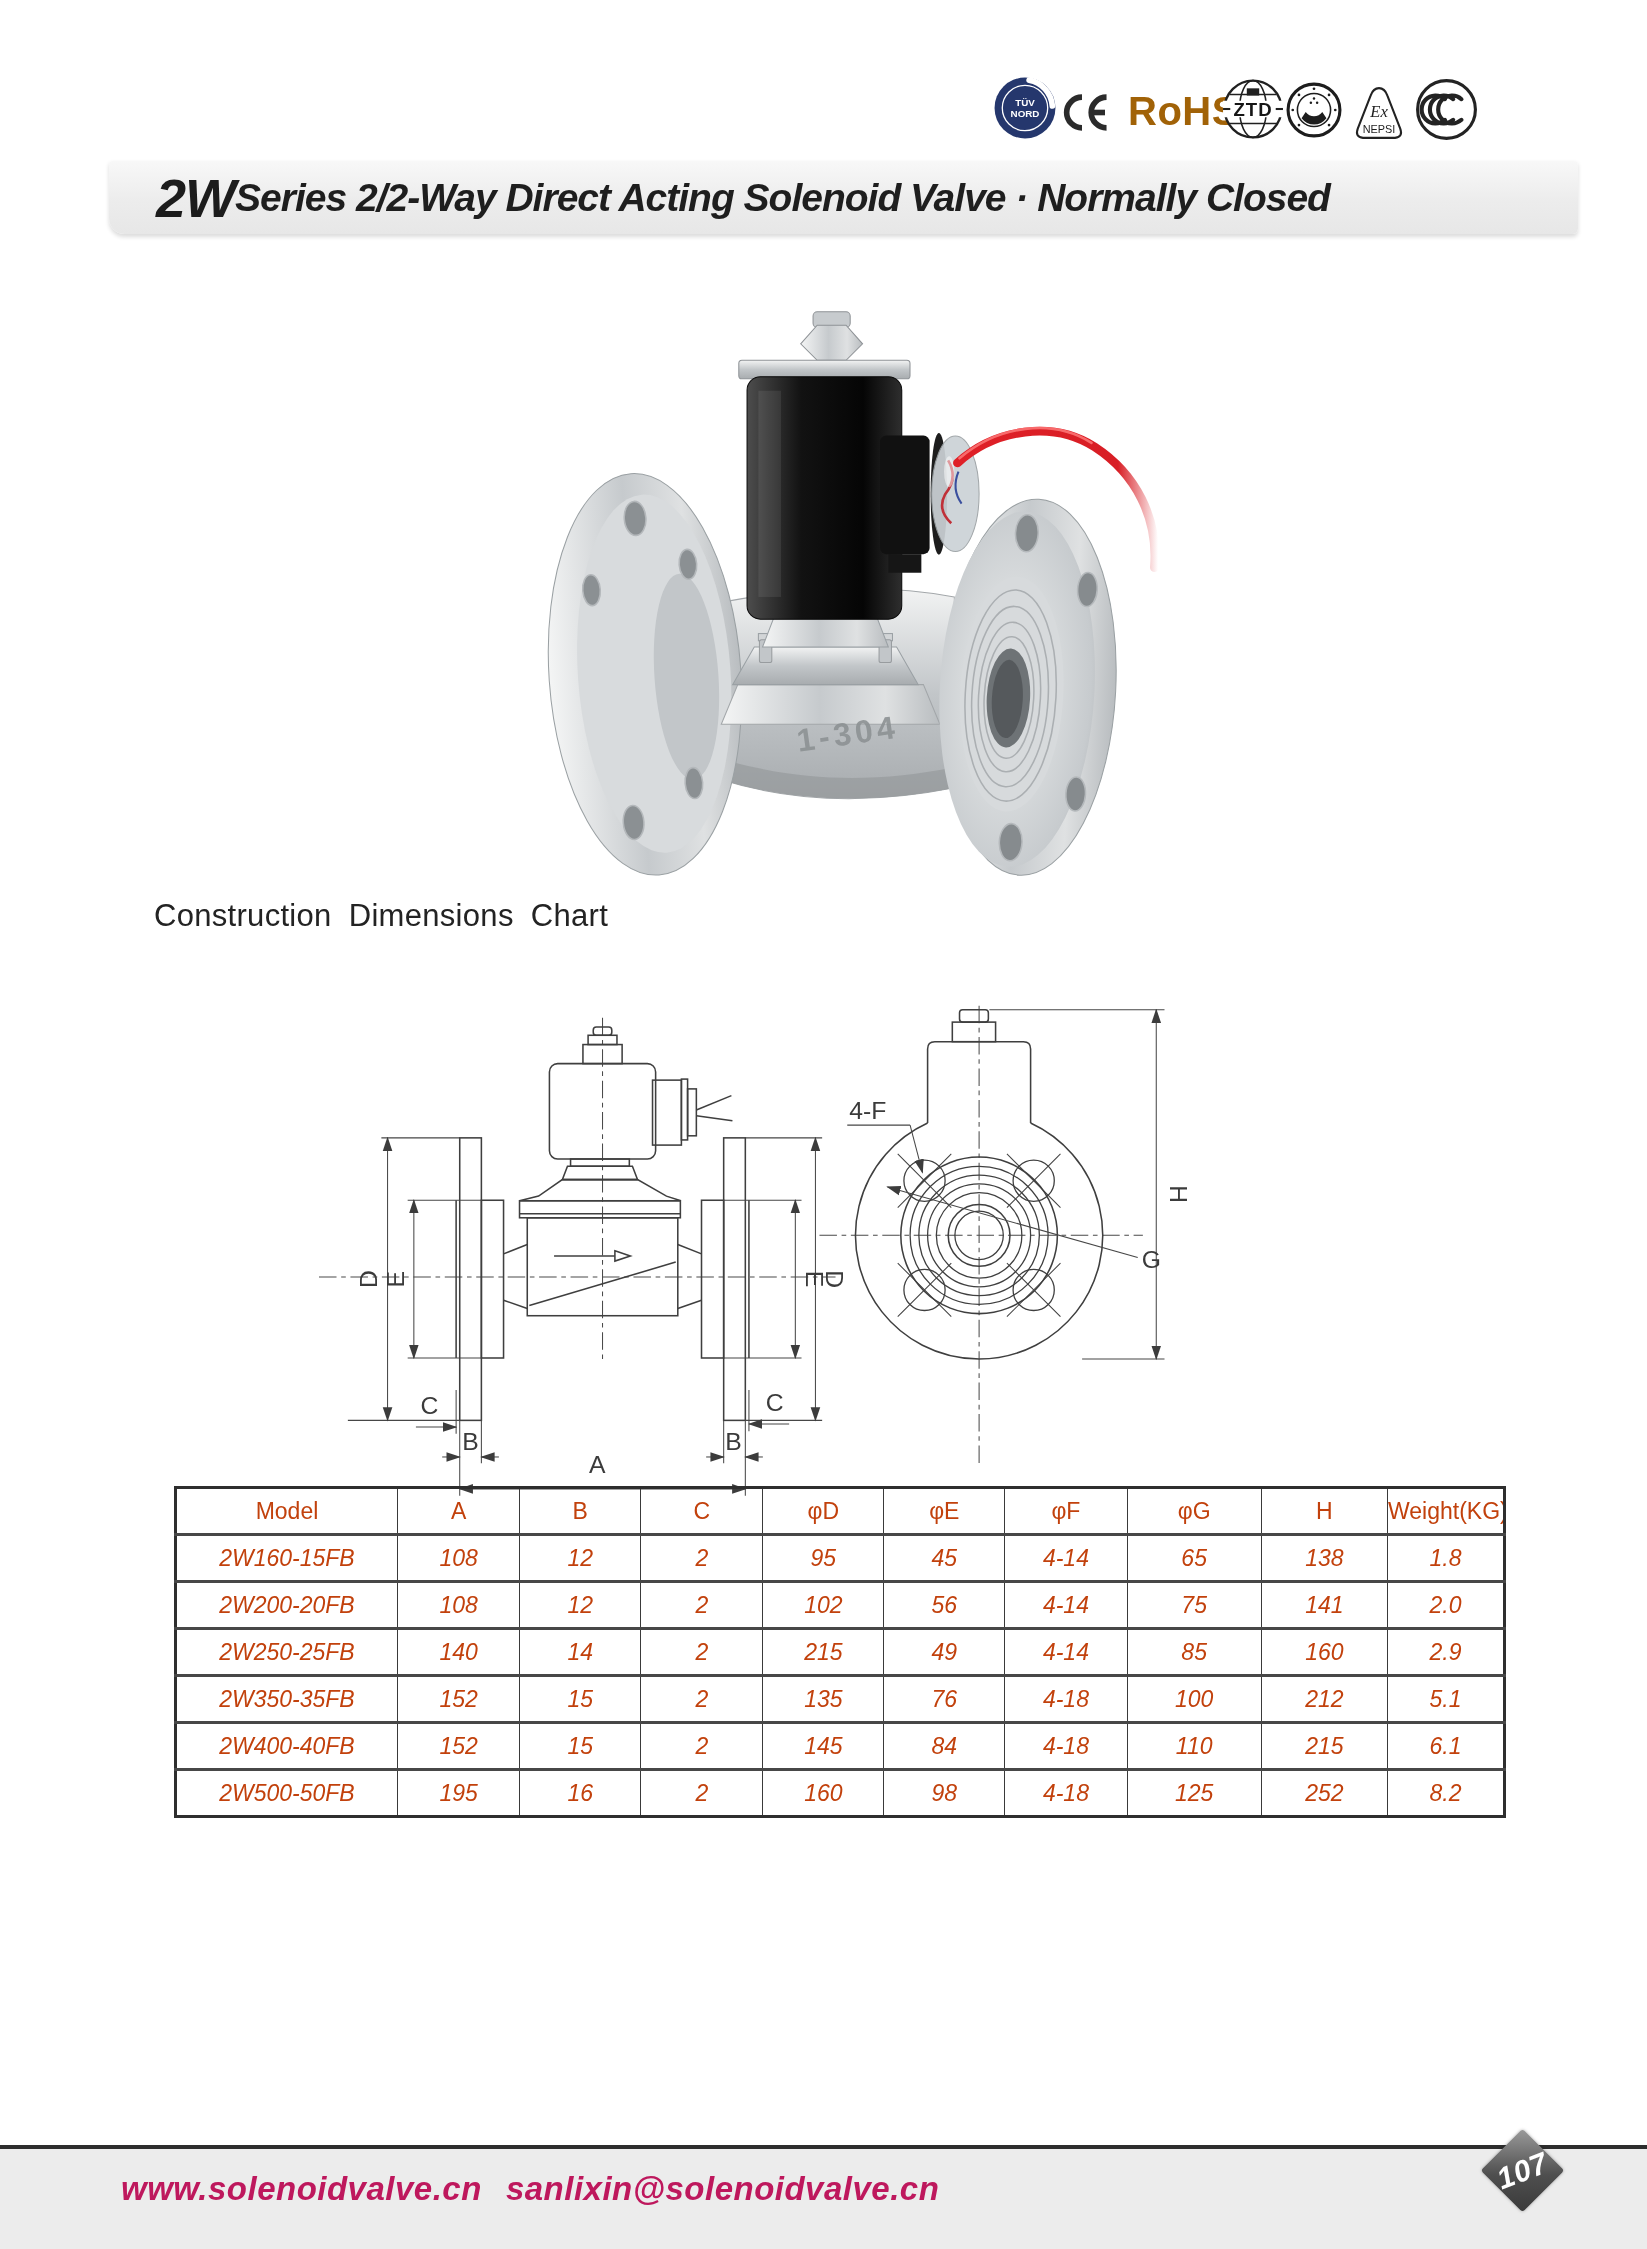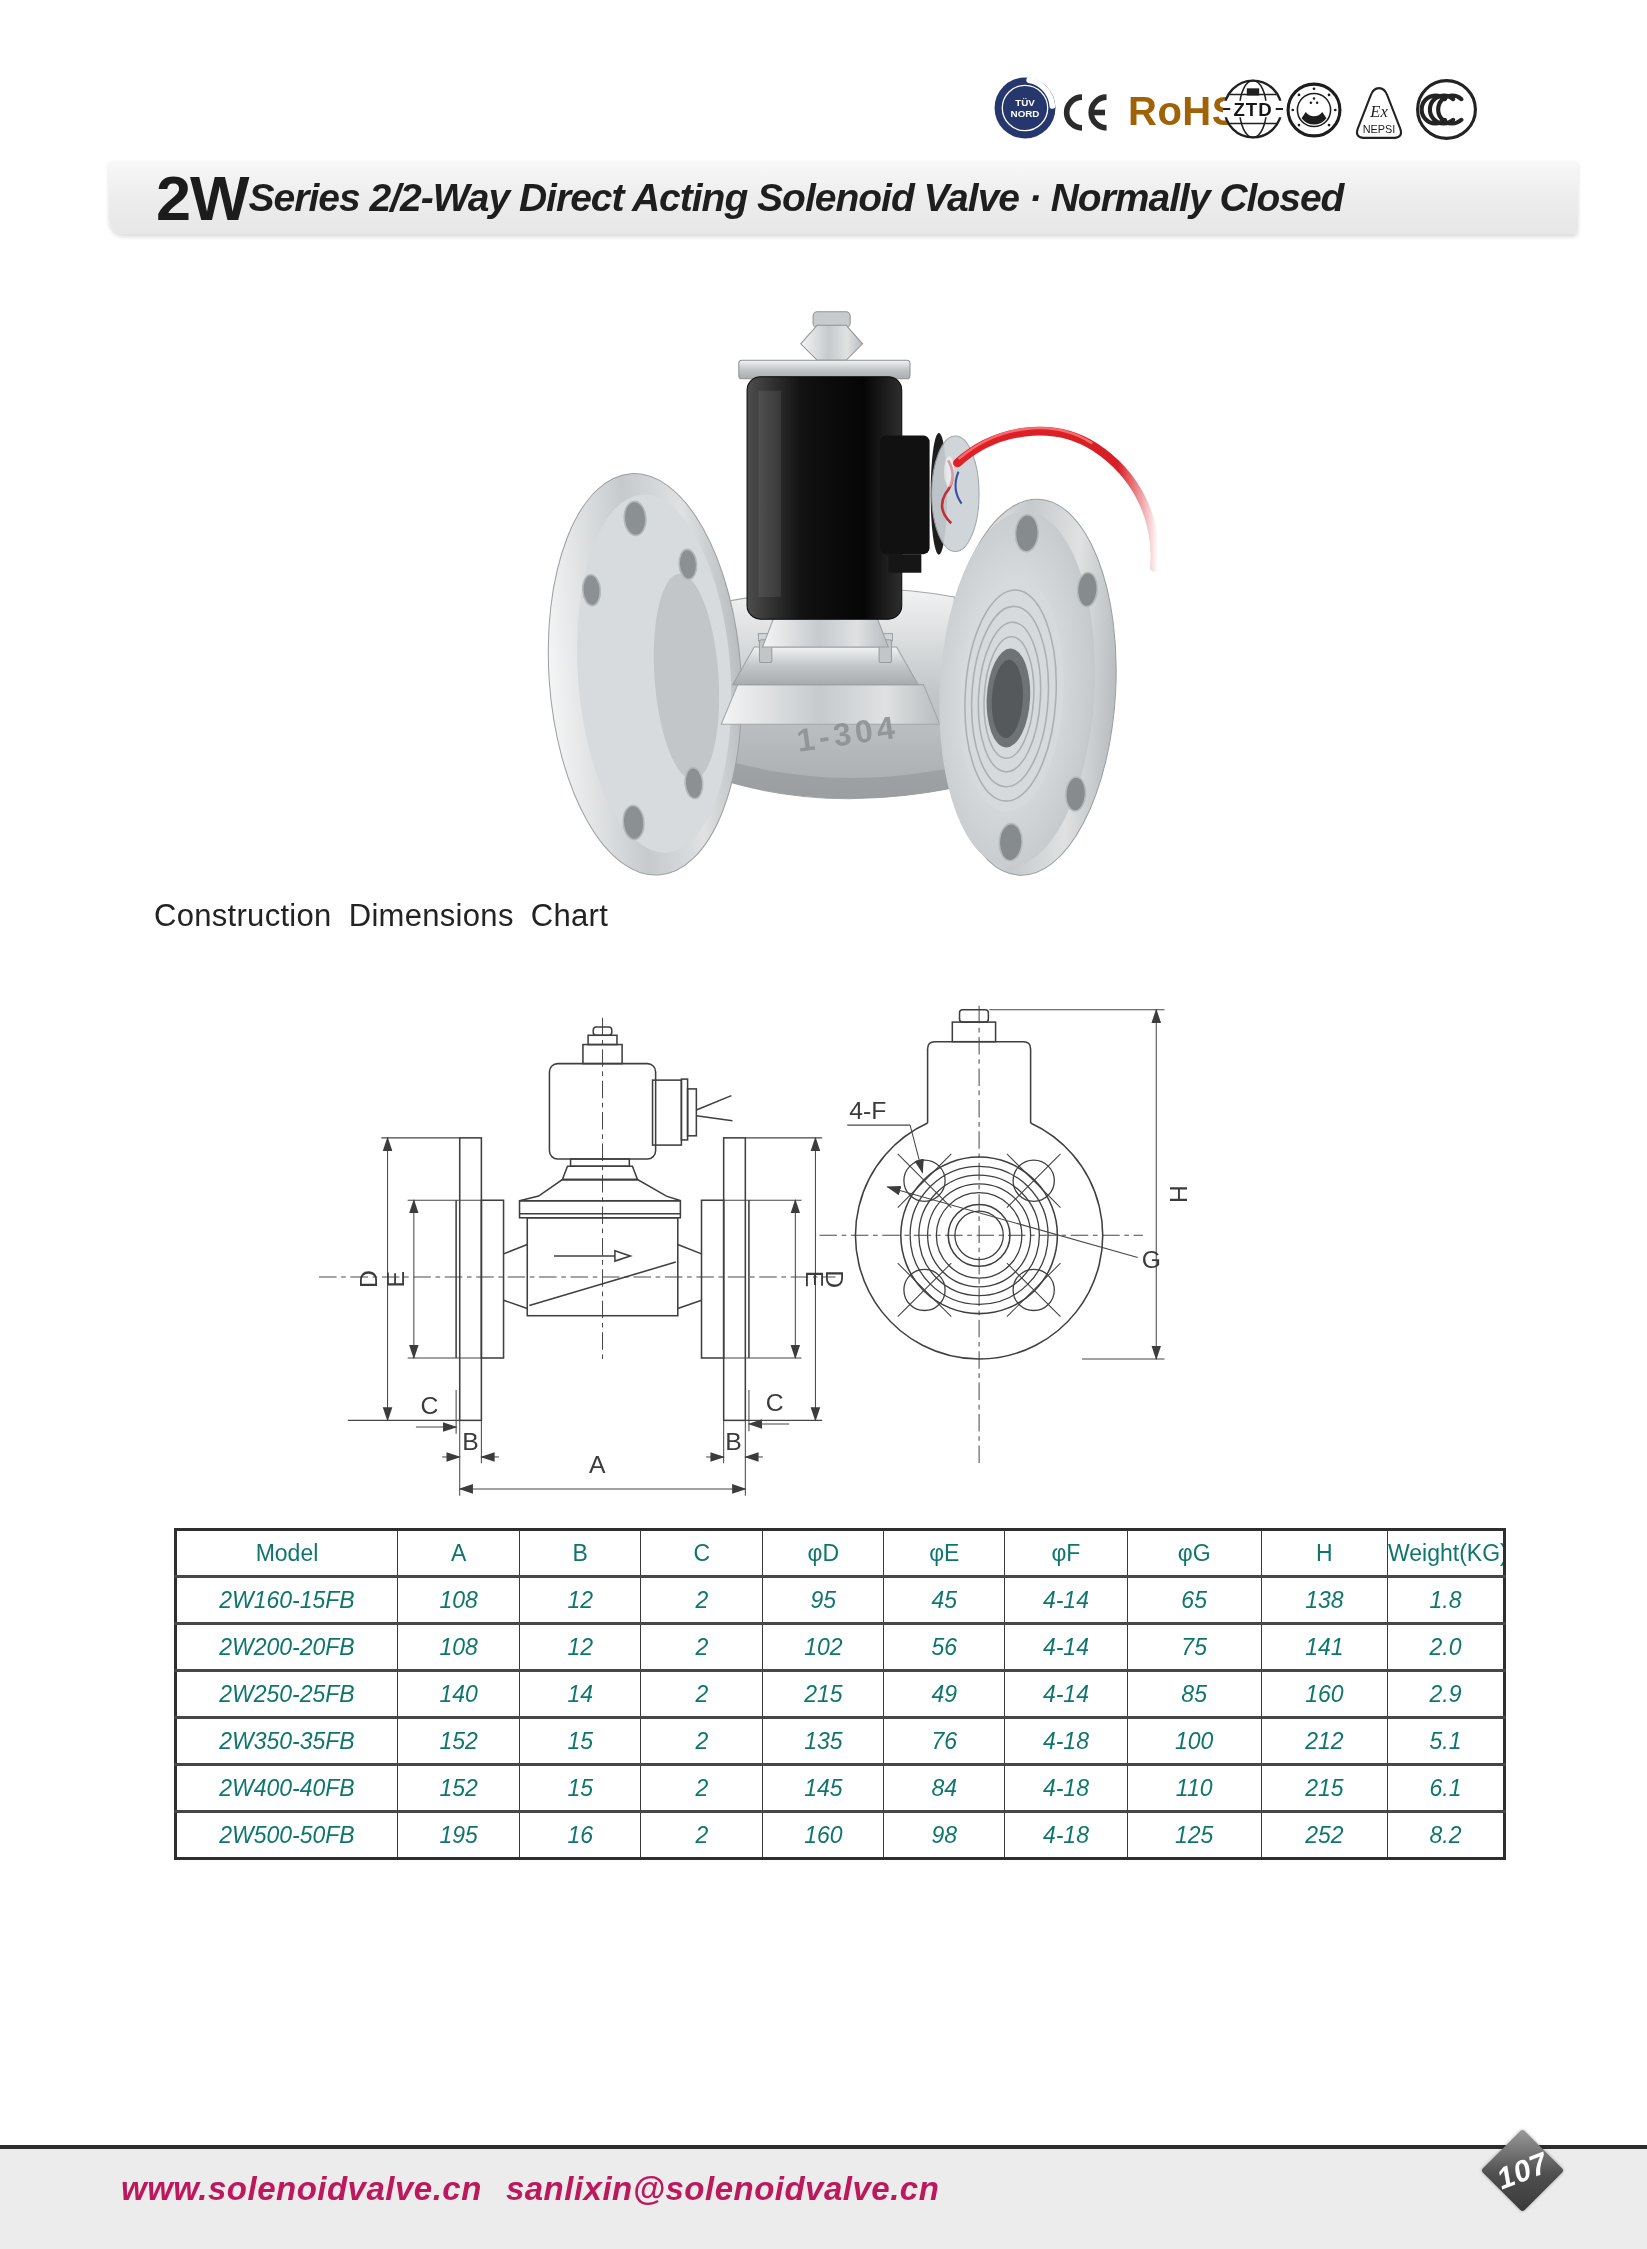--- a/index.html
+++ b/index.html
@@ -14,38 +14,38 @@
   .rohs{left:133px;top:17.5px;font-size:40px;font-weight:700;color:#a16207;letter-spacing:0.5px;margin-left:8px;}
   .iso-caption{left:226px;top:77px;width:82px;text-align:center;font-size:13.4px;font-weight:700;color:#2e2e2e;margin-top:48px;}
   
   .header-bar{
     position:absolute;left:109px;top:161px;width:1469px;height:73px;
     background:linear-gradient(#f8f8f8,#ececec 55%,#e7e7e7);
     border-radius:4.1px 4.1px 5.2px 15.5px;
     box-shadow:0 2.1px 4.1px rgba(0,0,0,.14);
     display:flex;align-items:center;padding-left:47px;box-sizing:border-box;
   }
-  .series-label{font-size:63px;font-weight:700;color:#1c1c1c;letter-spacing:-1px;}
+  .series-label{font-size:54px;font-weight:700;font-style:italic;color:#1c1c1c;letter-spacing:-1px;}
   .header-title{font-size:39px;font-weight:700;font-style:italic;color:#1e1e1e;letter-spacing:-1px;white-space:nowrap;}
   
   .photo{position:absolute;left:516px;top:285px;width:722px;height:593px;}
   
   .section-heading{position:absolute;left:154px;top:898px;font-size:31px;font-weight:400;color:#232323;word-spacing:8.2px;letter-spacing:0.3px;}
   
   .side-view{position:absolute;left:286px;top:998px;}
   .front-view{position:absolute;left:804px;top:998px;}
   .dr{stroke:#3f3f3f;stroke-width:3;fill:none;}
   .dr-thin{stroke:#464646;stroke-width:2;fill:none;}
   .cl{stroke:#4a4a4a;stroke-width:2;fill:none;stroke-dasharray:34 9 9 9;}
   .dim-label{font-size:48px;fill:#3b3b3b;font-family:"Liberation Sans",sans-serif;}
   
   .dim-table{
-    position:absolute;left:174px;top:1528px;width:1332px;
+    position:absolute;left:174px;top:1486px;width:1332px;
     border-collapse:collapse;table-layout:fixed;
-    font-size:23px;color:#0f766e;border:3.6px solid #2e2e2e;
+    font-size:23px;color:#c2410c;border:3.6px solid #2e2e2e;
   }
   .dim-table th,.dim-table td{
     border-left:1.5px solid #3a3a3a;text-align:center;font-weight:400;
     height:44px;padding:0;overflow:hidden;white-space:nowrap;
   }
   .dim-table th:first-child,.dim-table td:first-child{border-left:none;}
   .dim-table tbody tr{border-top:3.1px solid #474747;font-style:italic;}
   
   .footer-divider{position:absolute;left:0;top:2145px;width:1647px;height:4.6px;background:#2d2d2d;}
   .footer-band{position:absolute;left:0;top:2149px;width:1647px;height:101px;background:#ececec;}

